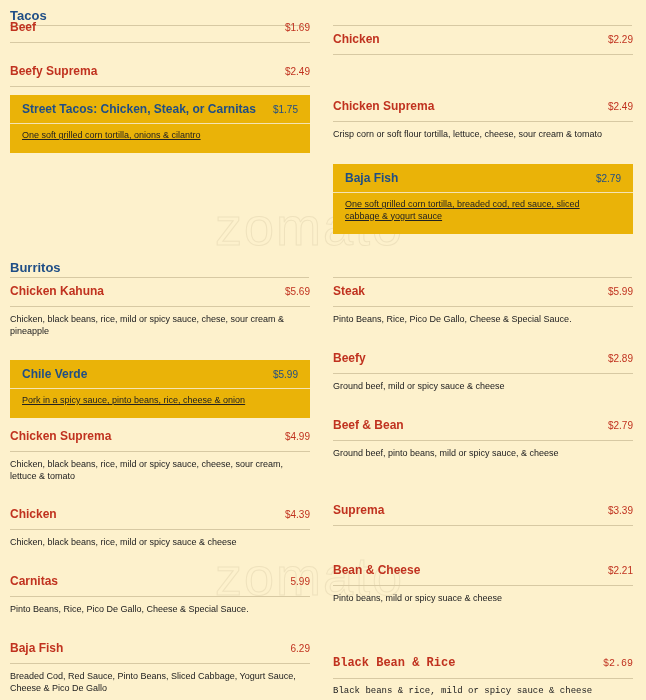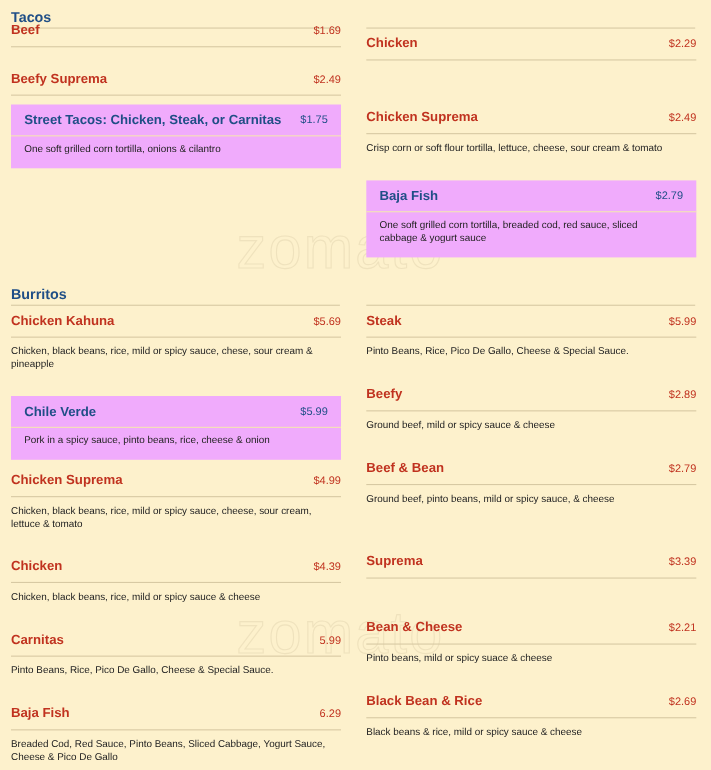--- a/index.html
+++ b/index.html
@@ -4,25 +4,25 @@
 <style>
   html,body{margin:0;padding:0;}
   body{width:646px;height:700px;background:#fdf1cc;font-family:"Liberation Sans",sans-serif;position:relative;overflow:hidden;}
   .sec-title{position:absolute;color:#1f4e86;font-weight:bold;font-size:13px;}
   .sec-rule{position:absolute;height:1px;background:#d7c9a3;}
   .item{position:absolute;width:300px;}
   .item-head{display:flex;justify-content:space-between;align-items:baseline;height:22px;border-bottom:1px solid #d7c9a3;}
   .item-name{color:#c0321f;font-weight:bold;font-size:12px;}
   .item-price{color:#c0321f;font-size:10px;}
   .item-desc{color:#222;font-size:9px;line-height:11.5px;margin-top:7px;}
-  .feat{position:absolute;width:300px;background:#f0abfc;}
+  .feat{position:absolute;width:300px;background:#eab308;}
   .feat .item-head{padding:0 12px;height:28px;align-items:center;border-bottom:1px solid #f4e4b4;}
   .feat .item-name{color:#1f4e86;}
   .feat .item-price{color:#1f4e86;}
-  .feat .item-desc{padding:6px 24px 0 12px;margin-top:0;}
+  .feat .item-desc{padding:6px 24px 0 12px;margin-top:0;text-decoration:underline;}
   .wm{position:absolute;left:215px;top:195px;font-size:54px;color:transparent;-webkit-text-stroke:1px #efe2bd;font-family:"Liberation Sans",sans-serif;letter-spacing:2px;}
   .wm2{position:absolute;left:215px;top:545px;font-size:54px;color:transparent;-webkit-text-stroke:1px #efe2bd;font-family:"Liberation Sans",sans-serif;letter-spacing:2px;}
 </style>
 </head>
 <body>
 
 <div class="wm">zomato</div>
 <div class="wm2">zomato</div>
 
 <div class="sec-title" style="left:10px;top:8px;">Tacos</div>
@@ -144,19 +144,19 @@
       <span class="item-price">$3.39</span>
     </div>
 </div>
 <div class="item" style="left:333px;top:563px;">
   <div class="item-head">
       <span class="item-name">Bean &amp; Cheese</span>
       <span class="item-price">$2.21</span>
     </div>
   <div class="item-desc">Pinto beans, mild or spicy suace &amp; cheese</div>
 </div>
-<div class="item" style="left:333px;top:630px;">
+<div class="item" style="left:333px;top:656px;font-family:Liberation Mono, monospace;">
   <div class="item-head">
       <span class="item-name">Black Bean &amp; Rice</span>
       <span class="item-price">$2.69</span>
     </div>
   <div class="item-desc">Black beans &amp; rice, mild or spicy sauce &amp; cheese</div>
 </div>
 
 </body></html>

